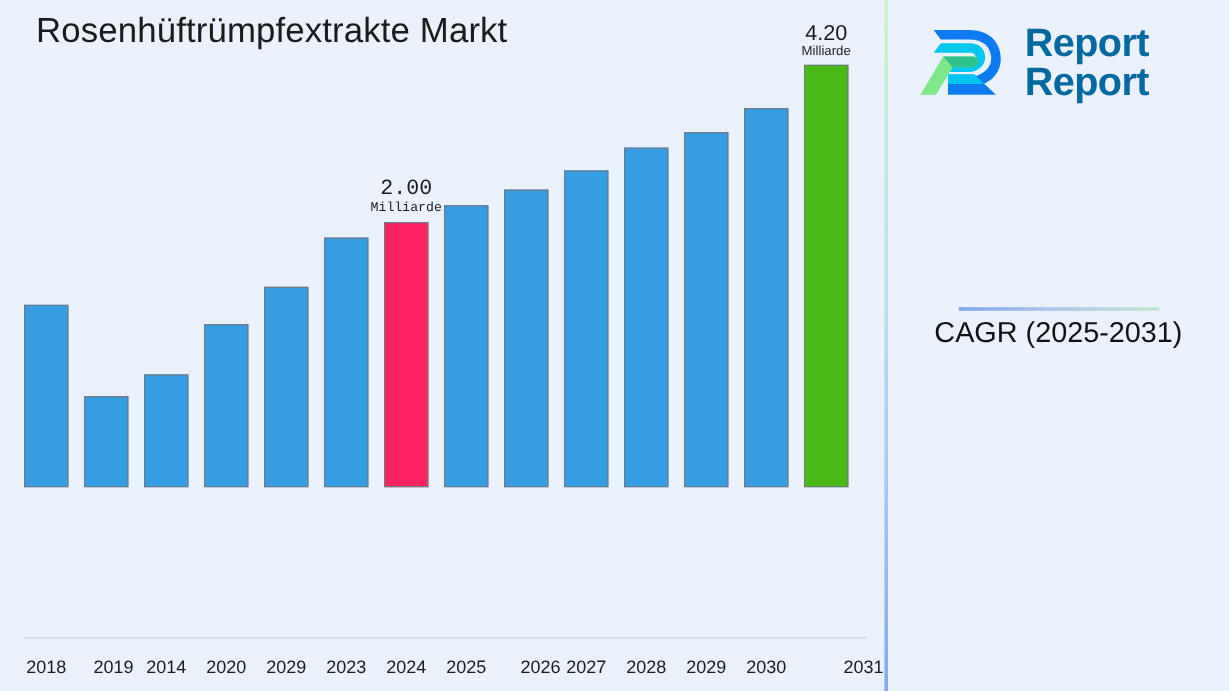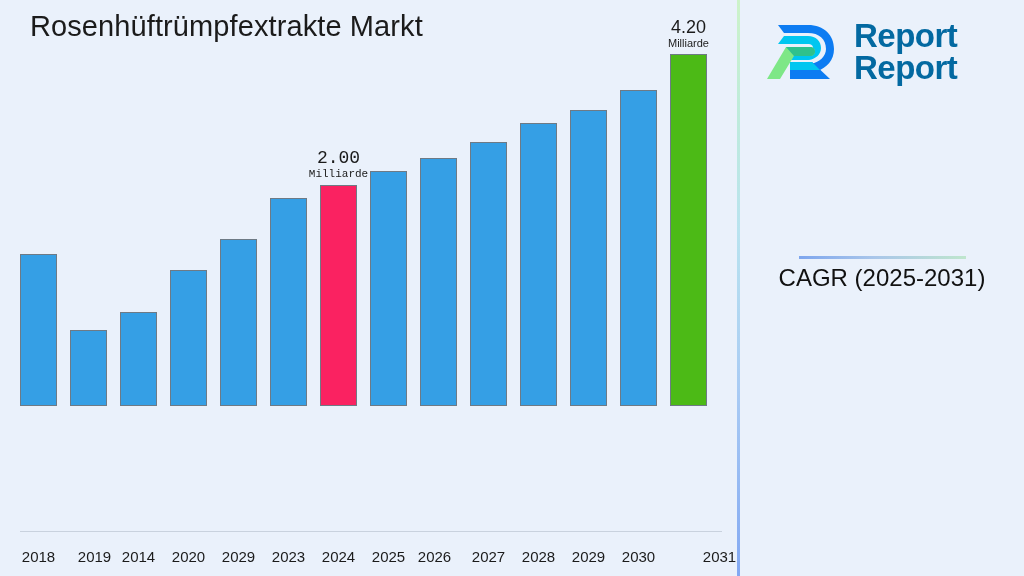--- a/index.html
+++ b/index.html
@@ -228,21 +228,21 @@
       </div>
     <div id="ticks-layer">
         <div class="tick-label" style="left: 20px; width: 37px;">2018</div>
         <div class="tick-label" style="left: 76px; width: 37px;">2019</div>
         <div class="tick-label" style="left: 120px; width: 37px;">2014</div>
         <div class="tick-label" style="left: 170px; width: 37px;">2020</div>
         <div class="tick-label" style="left: 220px; width: 37px;">2029</div>
         <div class="tick-label" style="left: 270px; width: 37px;">2023</div>
         <div class="tick-label" style="left: 320px; width: 37px;">2024</div>
         <div class="tick-label" style="left: 370px; width: 37px;">2025</div>
-        <div class="tick-label" style="left: 416px; width: 37px;">2026</div>
+        <div class="tick-label" style="left: 432px; width: 37px;">2026</div>
         <div class="tick-label" style="left: 470px; width: 37px;">2027</div>
         <div class="tick-label" style="left: 520px; width: 37px;">2028</div>
         <div class="tick-label" style="left: 570px; width: 37px;">2029</div>
         <div class="tick-label" style="left: 620px; width: 37px;">2030</div>
         <div class="tick-label" style="left: 670px; width: 37px; margin-left: 31px;">2031</div>
       </div>
   </div>
 
   <div id="divider"></div>
 

